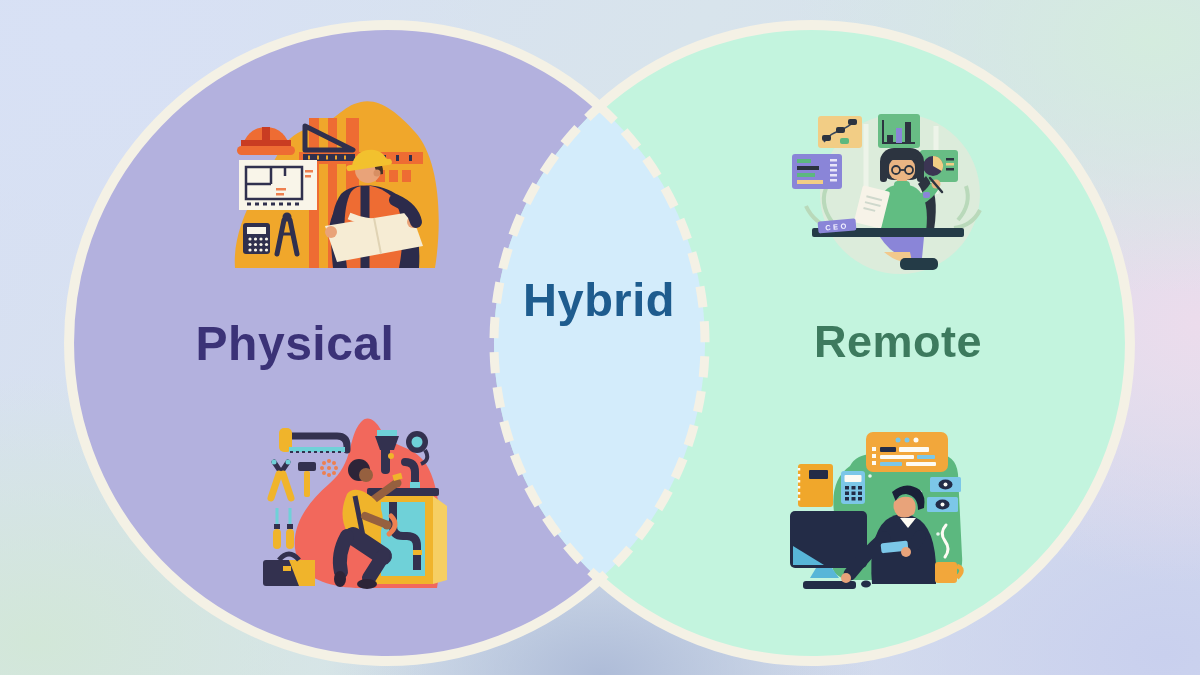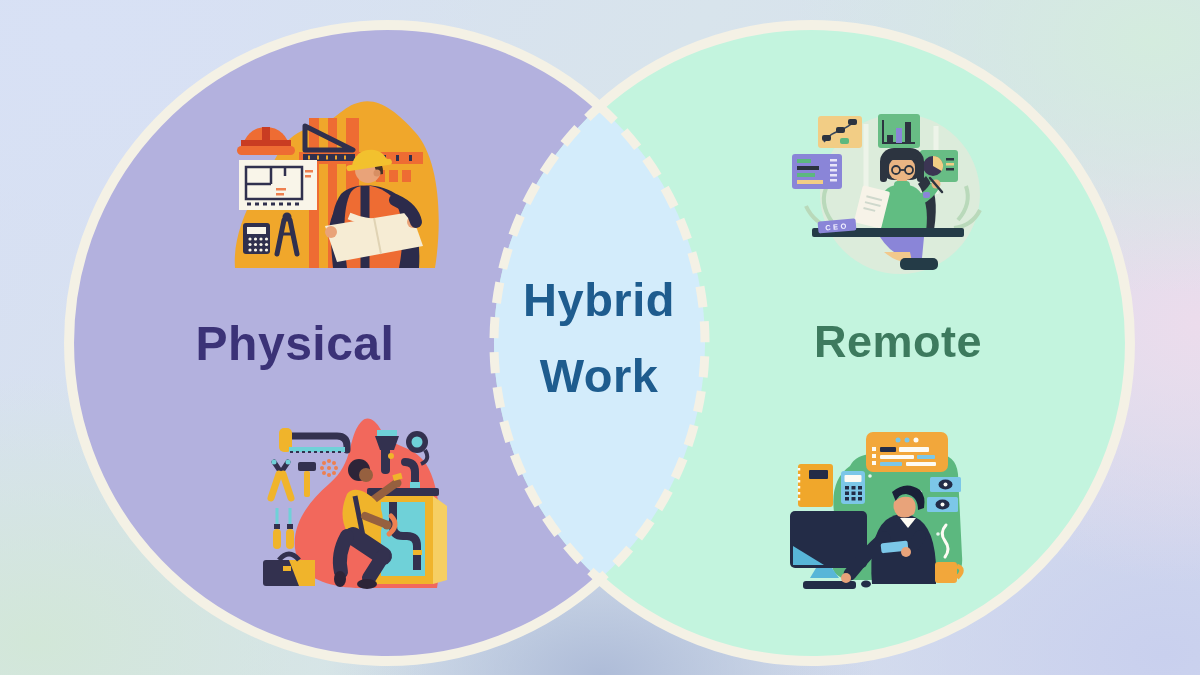--- a/index.html
+++ b/index.html
@@ -41,21 +41,20 @@
     <path d="M599.5,106.4 A318,318 0 0 1 599.5,579.6 A318,318 0 0 1 599.5,106.4 Z" fill="#d3ecfb"></path>
     <path d="M599.5,106.4 A318,318 0 1 0 599.5,579.6" fill="none" stroke="#f4f1e5" stroke-width="10"></path>
     <path d="M599.5,106.4 A318,318 0 1 1 599.5,579.6" fill="none" stroke="#f4f1e5" stroke-width="10"></path>
     <path d="M599.5,106.4 A318,318 0 0 1 599.5,579.6 A318,318 0 0 1 599.5,106.4 Z" fill="none" stroke="#f4f1e5" stroke-width="9" stroke-dasharray="21 14"></path>
   </svg>
 
   <div class="diagram-label label-physical">Physical</div>
   <div class="diagram-label label-remote">Remote</div>
   <div class="diagram-label label-hybrid">
     <div>Hybrid</div>
-    <div>Work</div>
   </div>
 
   <svg class="illus illus-construction" viewBox="0 0 237 180">
     <path d="M148,6 C128,10 124,26 98,32 C70,38 64,62 48,88 C30,116 20,146 22,172 L222,172 C230,122 226,62 202,36 C184,16 166,2 148,6 Z" fill="#f0a72b"></path>
     <g>
       <rect x="96" y="22" width="50" height="150" fill="#ee6c33"></rect>
       <rect x="106" y="22" width="9" height="150" fill="#f0a72b"></rect>
       <rect x="124" y="22" width="9" height="150" fill="#f0a72b"></rect>
       <rect x="86" y="56" width="124" height="12" fill="#ee6c33"></rect>
       <path d="M92,62 H206" stroke="#30304e" stroke-width="6" stroke-dasharray="3 10"></path>

